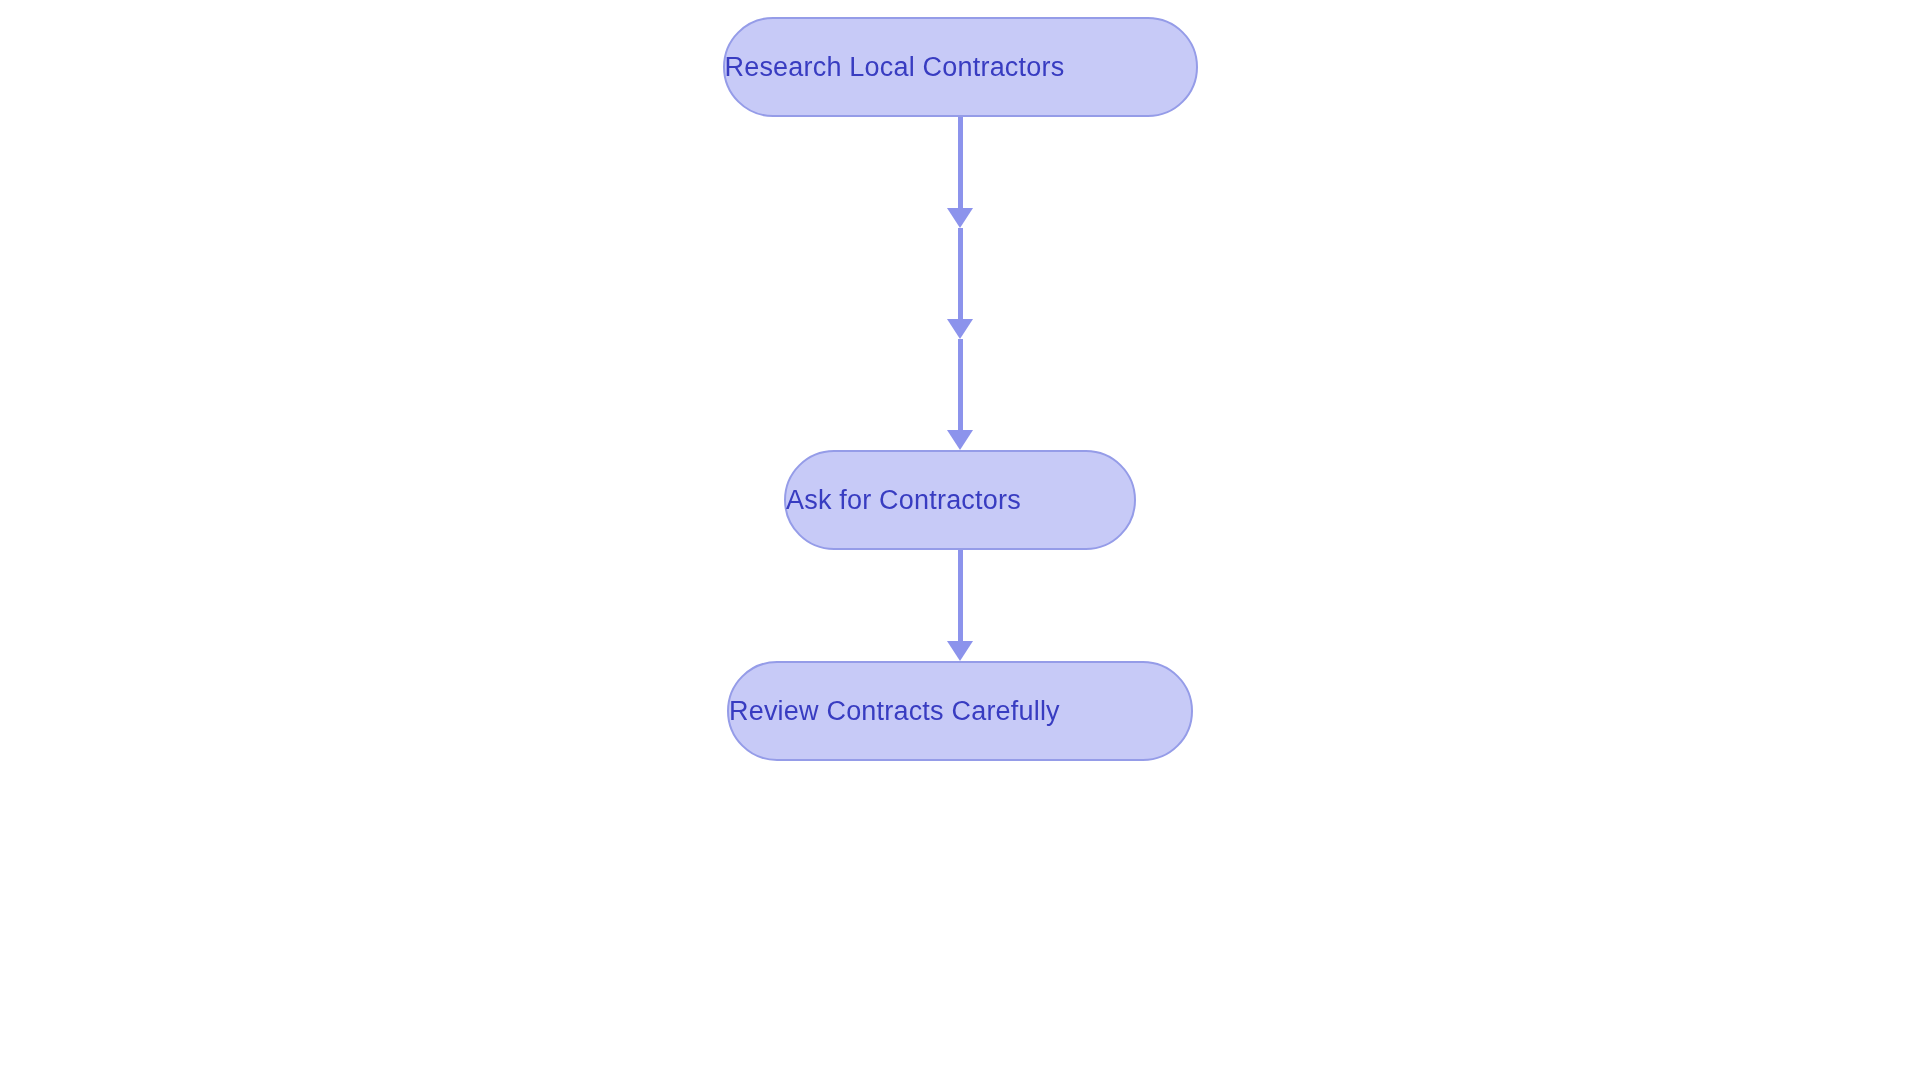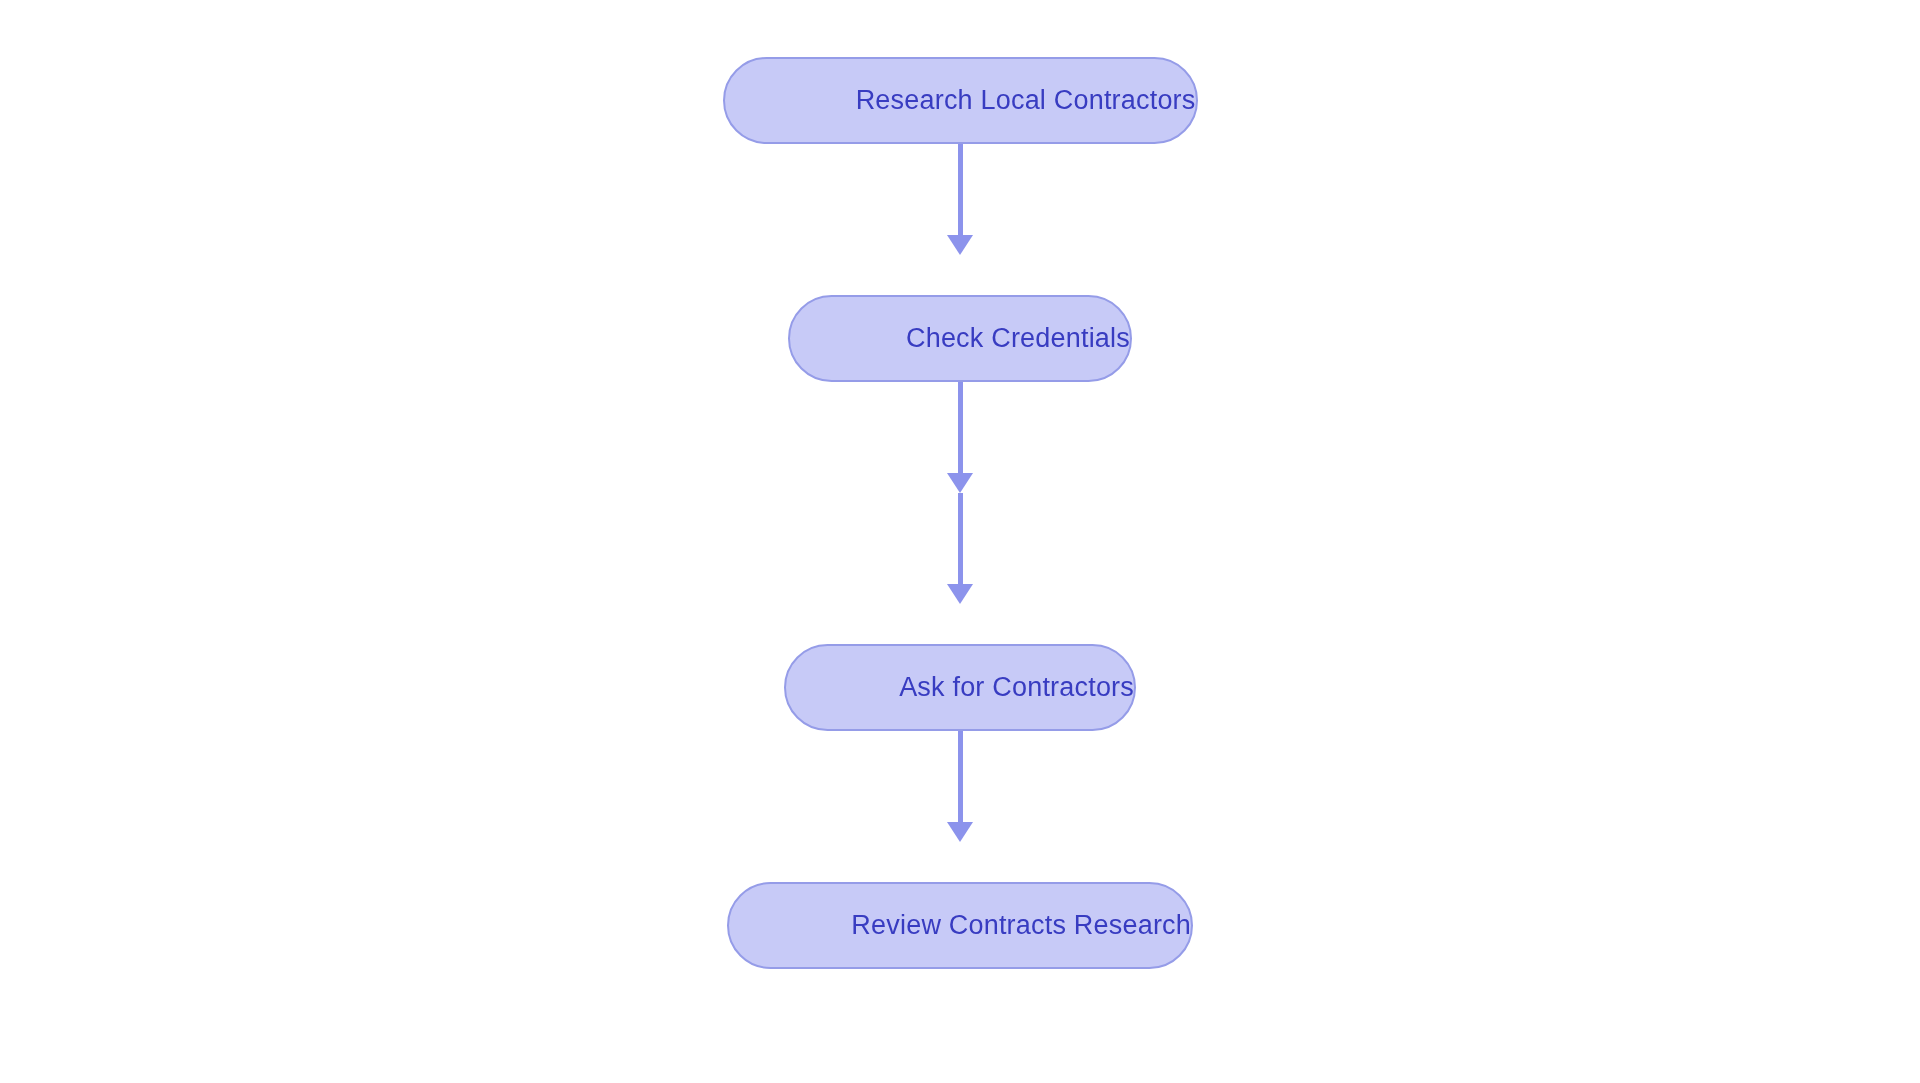--- a/index.html
+++ b/index.html
@@ -14,30 +14,29 @@
     background: var(--background, #ffffff);
     overflow: hidden;
     display: flex;
     flex-direction: column;
     align-items: center;
     padding-top: 17px;
     box-sizing: border-box;
     font-family: "Liberation Sans", "DejaVu Sans", sans-serif;
   }
   .node {
-    height: 87px;
+    height: 100px;
     border-radius: 60px;
     background: var(--node-fill, #c7caf7);
     border: 2px solid var(--node-border, #959ce8);
     box-sizing: border-box;
     display: flex;
     align-items: center;
-    justify-content: flex-end;
+    justify-content: flex-start;
     flex: 0 0 auto;
-    margin-top: 40px;
   }
   .node-label {
     color: var(--node-text, #383cc1);
     font-size: 27px;
     font-weight: 500;
     letter-spacing: 0.2px;
     white-space: nowrap;
   }
   .n1 { width: 475px; }
   .n2 { width: 344px; }
@@ -71,23 +70,20 @@
 
   <div class="node n1">
     <span class="node-label">Research Local Contractors</span>
   </div>
 
   <div class="arrow">
     <div class="arrow-shaft"></div>
     <div class="arrow-head"></div>
   </div>
 
-  <div class="node n2">
-    <span class="node-label">Check Credentials</span>
-  </div>
 
   <div class="arrow">
     <div class="arrow-shaft"></div>
     <div class="arrow-head"></div>
   </div>
 
 
   <div class="arrow">
     <div class="arrow-shaft"></div>
     <div class="arrow-head"></div>
@@ -96,16 +92,16 @@
   <div class="node n4">
     <span class="node-label">Ask for Contractors</span>
   </div>
 
   <div class="arrow">
     <div class="arrow-shaft"></div>
     <div class="arrow-head"></div>
   </div>
 
   <div class="node n5">
-    <span class="node-label">Review Contracts Research</span>
+    <span class="node-label">Review Contracts Carefully</span>
   </div>
 
 </div>
 
 </body></html>

